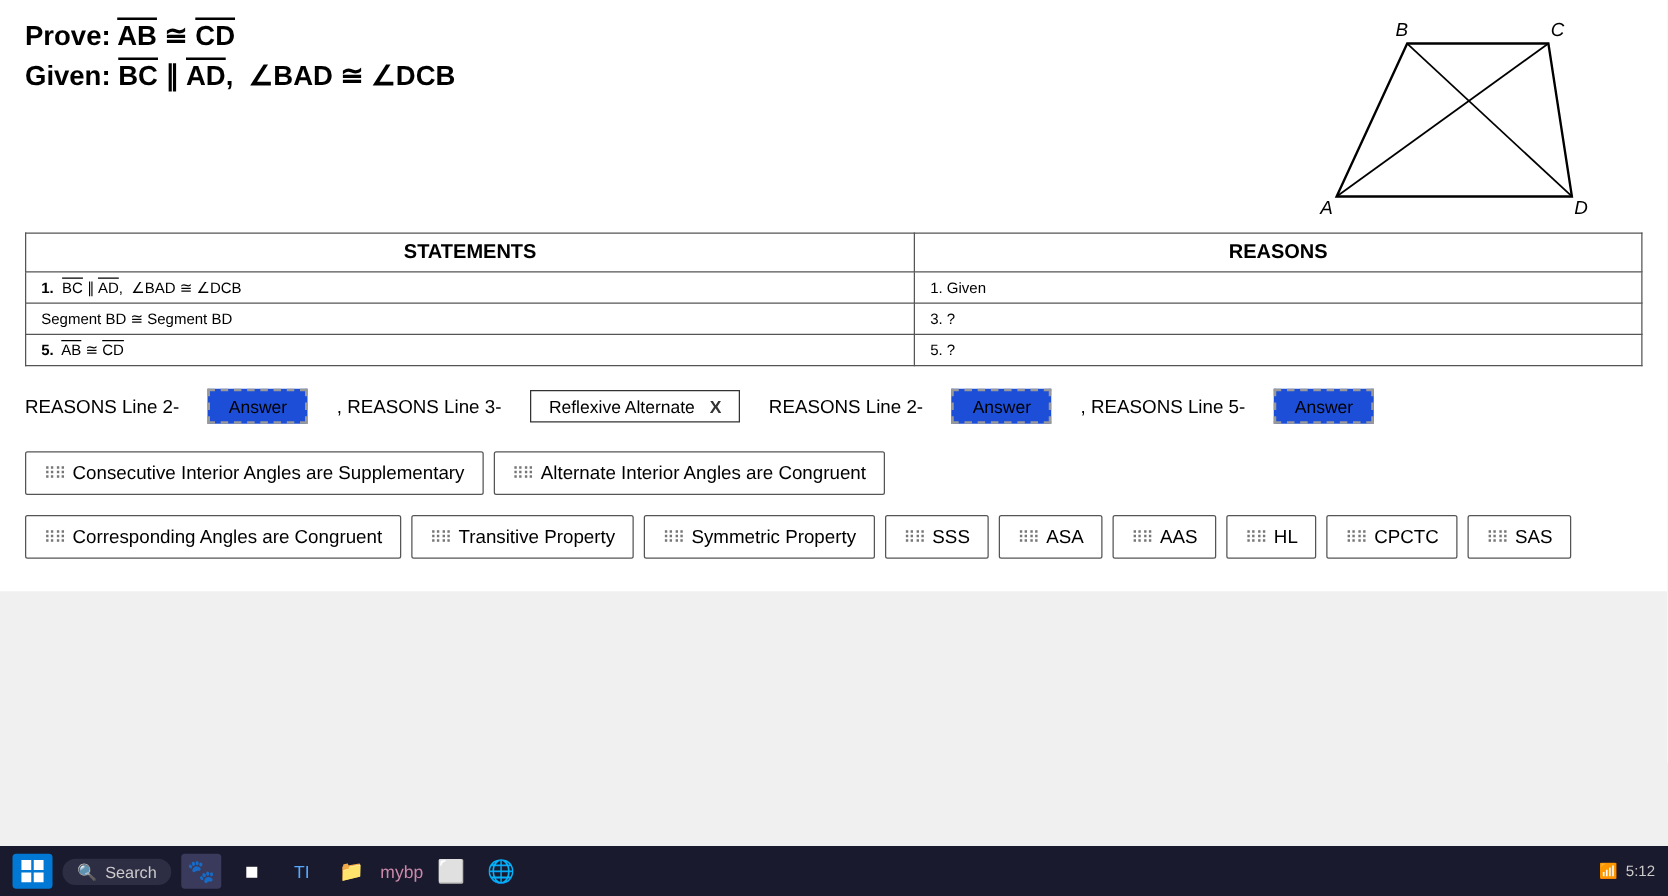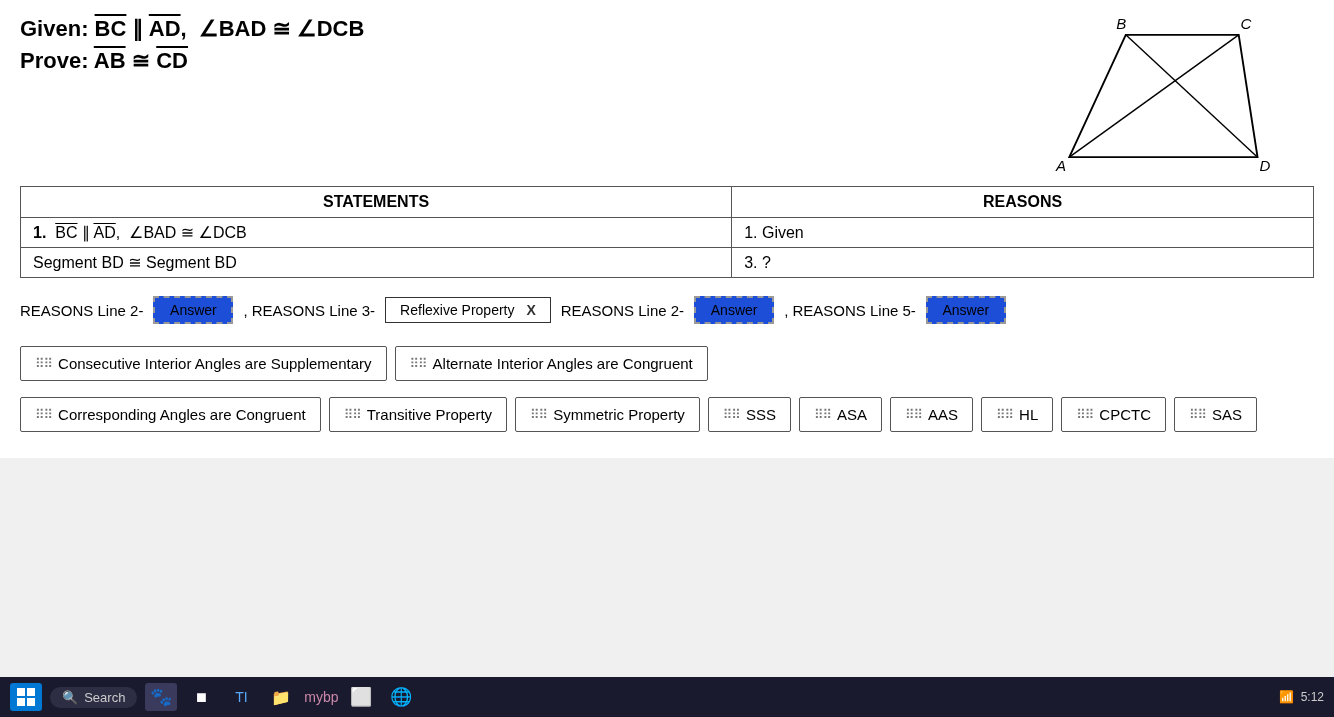--- a/index.html
+++ b/index.html
@@ -53,37 +53,37 @@
       padding: 6px 8px;
       text-align: center;
       font-size: 16px;
       font-weight: bold;
       background: white;
     }
 
     .proof-table td {
       border: 1px solid #555;
       padding: 5px 12px;
-      font-size: 16px;
+      font-size: 12px;
       vertical-align: middle;
       margin-top: 20px;
     }
 
     .proof-table td:first-child {
       width: 55%;
     }
 
     .proof-table td:last-child {
       width: 45%;
     }
 
     .reasons-line {
       display: flex;
       align-items: center;
-      gap: 10px;
+      gap: 23px;
       flex-wrap: wrap;
       padding: 8px 0 12px 0;
       font-size: 15px;
     }
 
     .answer-box {
       border: 2px dashed #999;
       padding: 4px 14px;
       min-width: 80px;
       text-align: center;
@@ -196,24 +196,24 @@
     }
   </style>
 </head>
 <body>
 
 <div class="main-content">
 
   <div class="given-prove">
     <div class="given-prove-text">
       <p>
-        <strong>Given:</strong> <span style="text-decoration:overline">BC</span> ∥ <span style="text-decoration:overline">AD</span>,&nbsp; ∠BAD ≅ ∠DCB
+        <strong>Prove:</strong> <span style="text-decoration:overline">AB</span> ≅ <span style="text-decoration:overline">CD</span>
       </p>
       <p>
-        <strong>Prove:</strong> <span style="text-decoration:overline">AB</span> ≅ <span style="text-decoration:overline">CD</span>
+        <strong>Given:</strong> <span style="text-decoration:overline">BC</span> ∥ <span style="text-decoration:overline">AD</span>,&nbsp; ∠BAD ≅ ∠DCB
       </p>
     </div>
     <div class="diagram">
 
       <svg viewBox="0 0 300 170" xmlns="http://www.w3.org/2000/svg">
 
         <polygon points="60,150 120,20 240,20 260,150" fill="none" stroke="black" stroke-width="2"></polygon>
 
         <line x1="120" y1="20" x2="260" y2="150" stroke="black" stroke-width="1.5"></line>
         <line x1="60" y1="150" x2="240" y2="20" stroke="black" stroke-width="1.5"></line>
@@ -237,30 +237,34 @@
       <tr>
         <td>
           <strong>1.</strong>&nbsp; <span style="text-decoration:overline">BC</span> ∥ <span style="text-decoration:overline">AD</span>,&nbsp; ∠BAD ≅ ∠DCB
         </td>
         <td>1.  Given</td>
       </tr>
       <tr>
         <td>Segment BD ≅ Segment BD</td>
         <td>3.  ?</td>
       </tr>
+      <tr>
+        <td><strong>5.</strong>&nbsp; <span style="text-decoration:overline">AB</span> ≅ <span style="text-decoration:overline">CD</span></td>
+        <td>5.  ?</td>
+      </tr>
     </tbody>
   </table>
 
   <div class="reasons-line">
     <span>REASONS Line 2-</span>
     <div class="answer-box">Answer</div>
 
     <span>, REASONS Line 3-</span>
     <div class="answer-box filled">
-      <span>Reflexive Property</span>
+      <span>Reflexive Alternate</span>
       <span class="close-x">X</span>
     </div>
 
     <span>REASONS Line 2-</span>
     <div class="answer-box">Answer</div>
 
     <span>, REASONS Line 5-</span>
     <div class="answer-box">Answer</div>
   </div>
 

